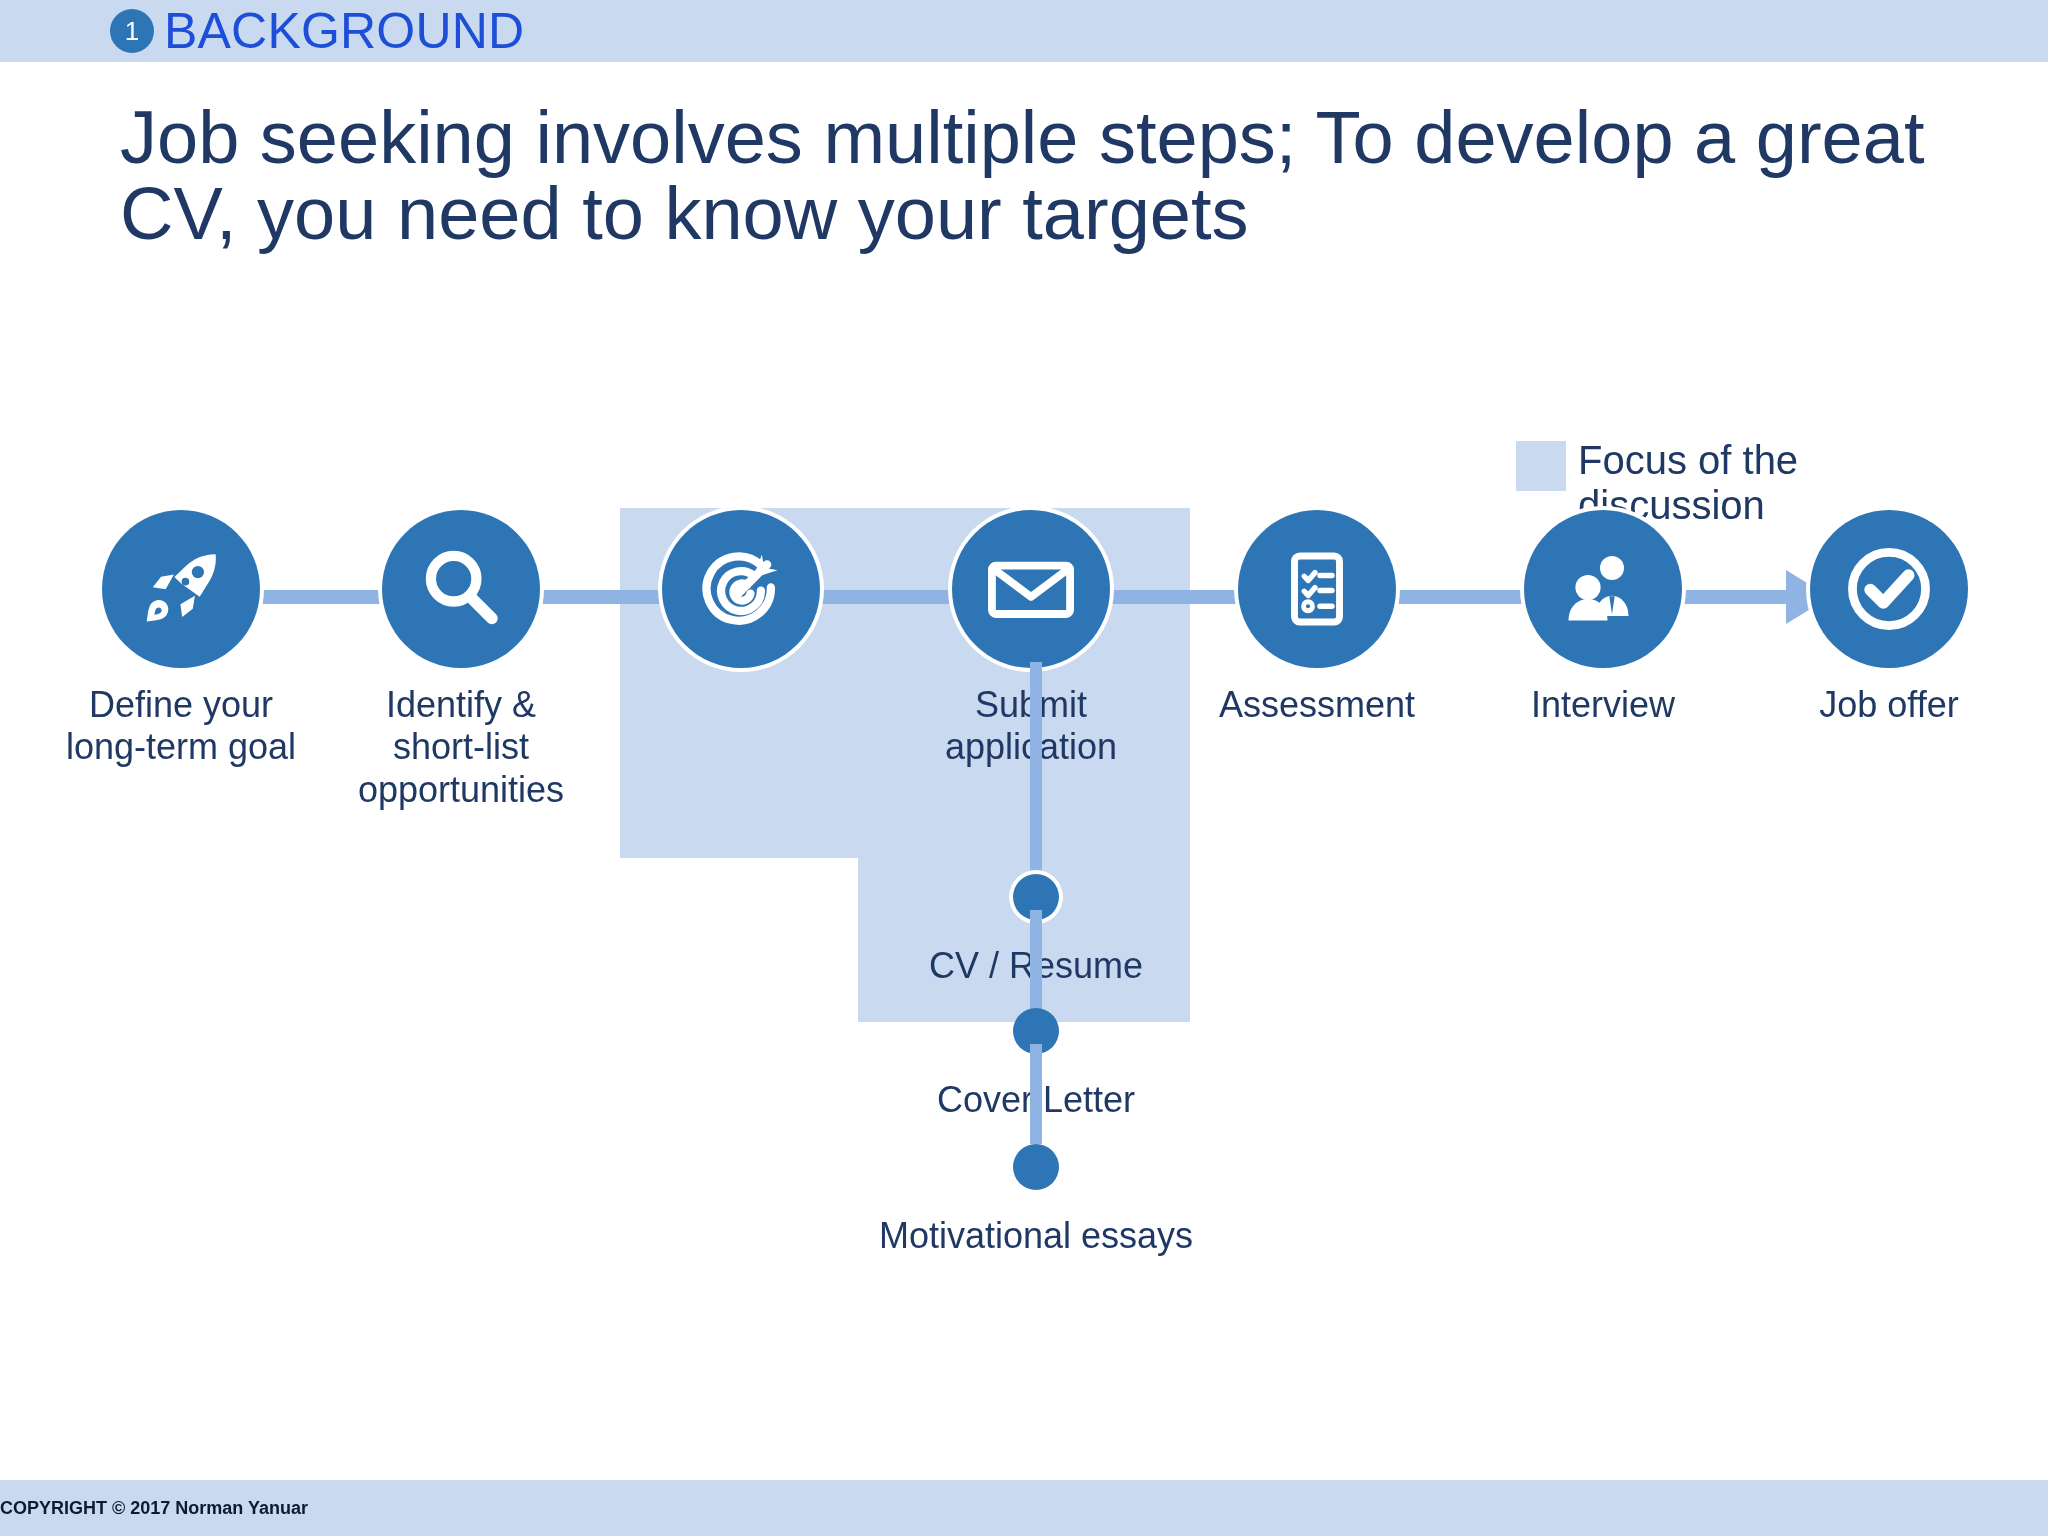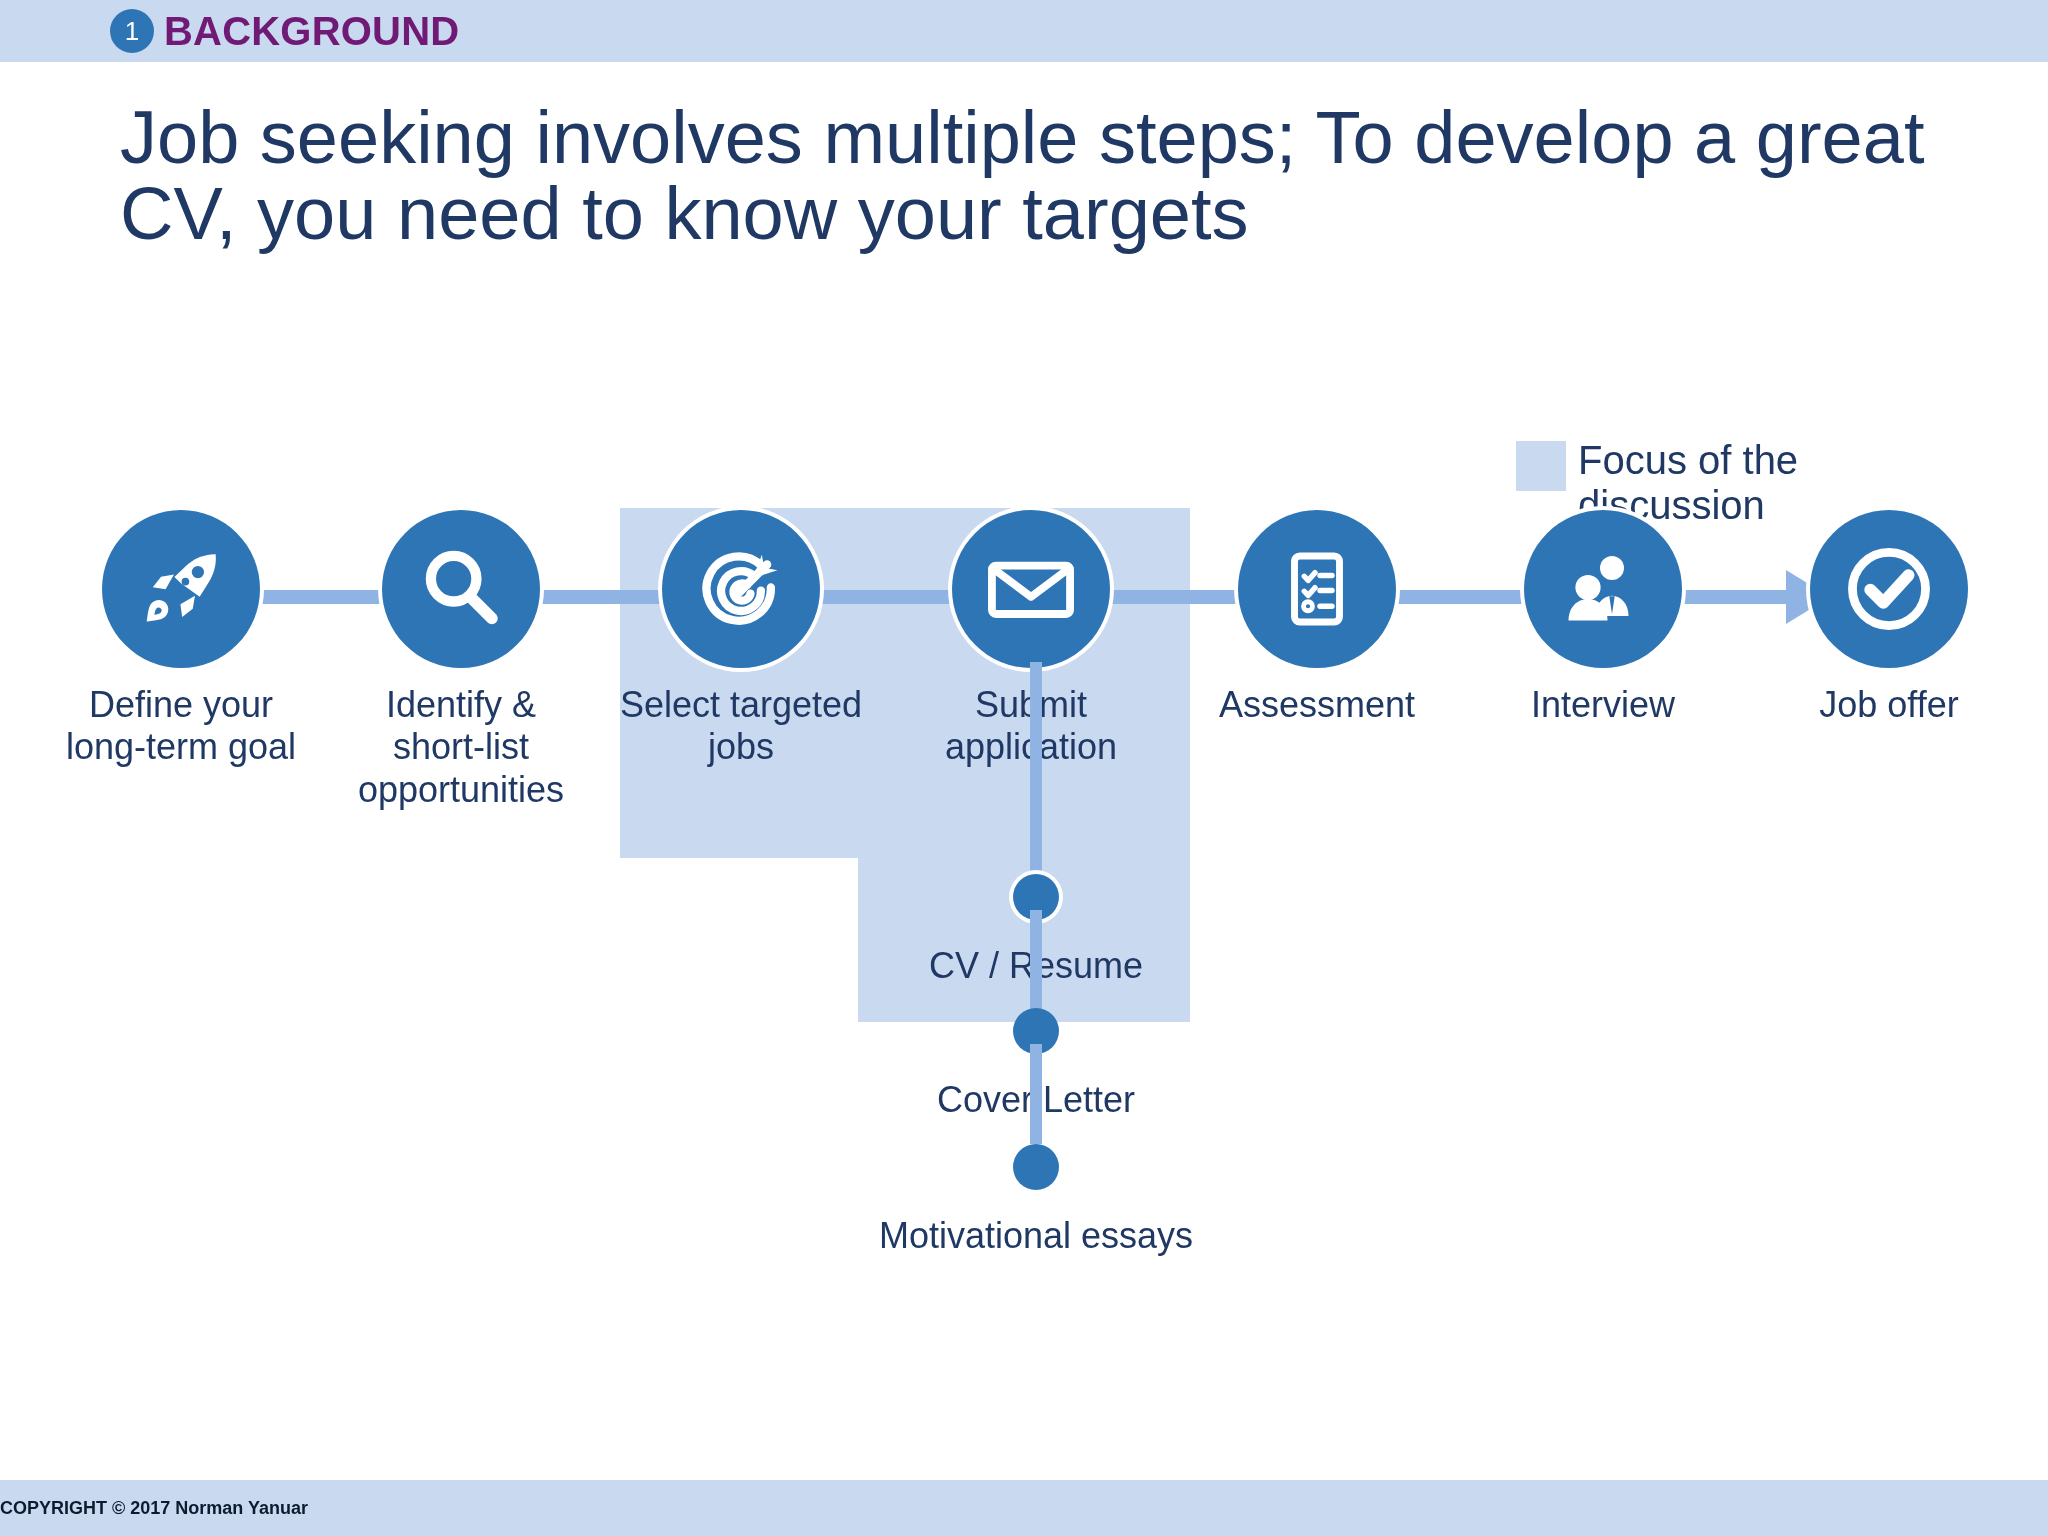--- a/index.html
+++ b/index.html
@@ -21,22 +21,22 @@
   .topbar-num{
     margin-left:110px;
     width:44px;height:44px;border-radius:50%;
     background:#2E75B6;color:#ffffff;
     font-size:26px;font-weight:400;
     display:flex;align-items:center;justify-content:center;
     flex:0 0 auto;
   }
   .topbar-title{
     margin-left:10px;
-    font-size:40px;color:#701a75;letter-spacing:.2px;
-    font-weight:700;line-height:1;
+    font-size:50px;color:#1d4ed8;letter-spacing:.2px;
+    font-weight:400;line-height:1;
   }
 
   
   .headline{
     position:absolute;left:120px;top:100px;width:1810px;
     font-size:74px;line-height:1.03;color:#1F3864;font-weight:400;
   }
 
   
   .canvas{position:absolute;left:0;top:0;width:1908px;height:1536px;margin-top:36px;}
@@ -155,21 +155,20 @@
     <span>
       <svg width="98" height="98" viewBox="0 0 64 64" fill="none">
         <path d="M45 16.5A21 21 0 1 0 51.5 31" stroke="#ffffff" stroke-width="5.4" stroke-linecap="round"></path>
         <path d="M40.5 23.5A13 13 0 1 0 45 33" stroke="#ffffff" stroke-width="5.4" stroke-linecap="round"></path>
         <path d="M36 29.5A5.6 5.6 0 1 0 38.2 35" stroke="#ffffff" stroke-width="5.4" stroke-linecap="round"></path>
         <path d="M30.8 34.2 L49 16" stroke="#ffffff" stroke-width="5.6" stroke-linecap="round"></path>
         <path d="M45.6 9.6l1.6 8.6 8.6 1.6-10.6 3.4-3.4-3.4z" fill="#ffffff"></path>
       </svg>
     </span>
   </div>
-  <div class="node-label" style="left:616px;top:648px;">Select targeted jobs</div>
 
   <div class="node" style="left:952px;top:474px;">
     <span>
       <svg width="100" height="100" viewBox="0 0 64 64" fill="none">
         <rect x="7" y="17" width="50" height="31" rx="2.5" stroke="#ffffff" stroke-width="5"></rect>
         <path d="M8.5 19.5 L32 37 L55.5 19.5" stroke="#ffffff" stroke-width="5" stroke-linejoin="round"></path>
       </svg>
     </span>
   </div>
   <div class="node-label" style="left:906px;top:648px;">Submit application</div>

